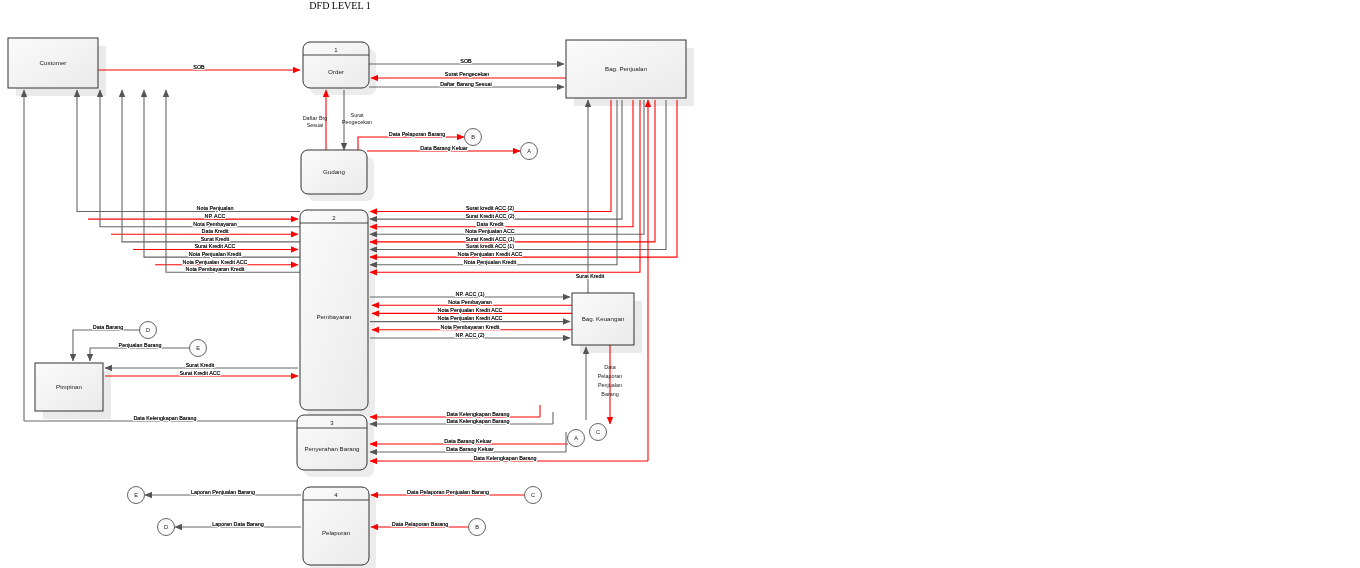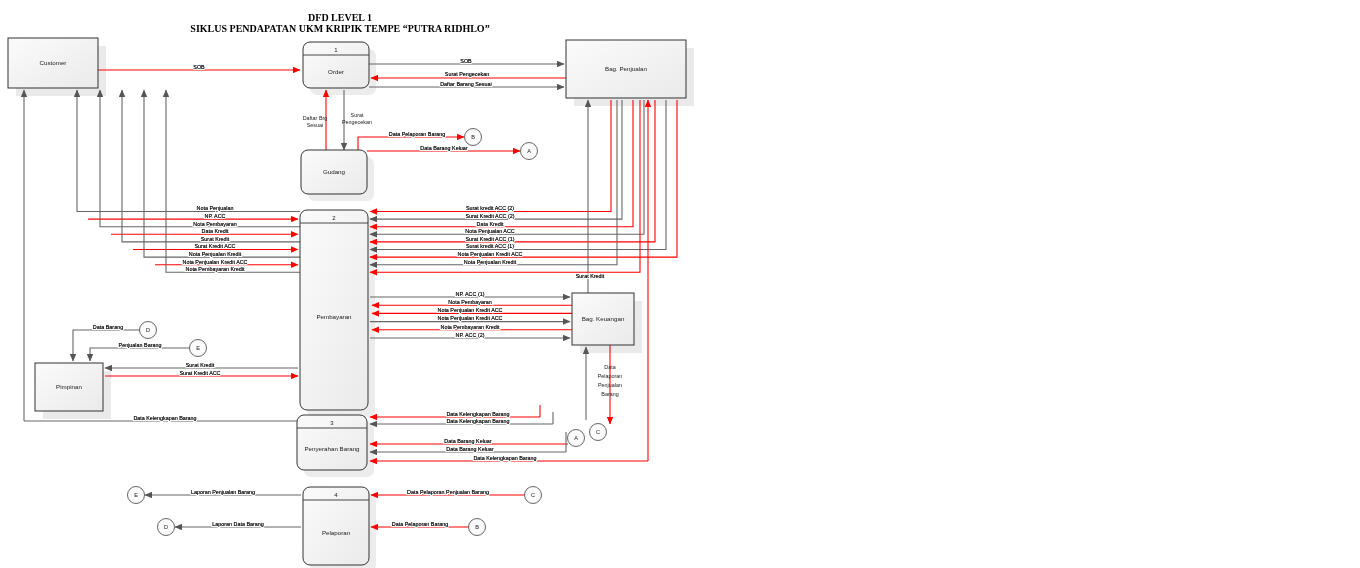--- a/index.html
+++ b/index.html
@@ -1,36 +1,35 @@
 <!DOCTYPE html>
 <html><head>
 <meta charset="utf-8">
 <style>
   html,body{margin:0;padding:0;background:#ffffff;}
   body{width:1360px;height:568px;overflow:hidden;
        font-family:"Liberation Sans", sans-serif;}
   #root{position:relative;width:1360px;height:568px;background:#fff;}
-  .title{position:absolute;top:12px;left:0;width:680px;text-align:center;
-         font-family:"Liberation Serif", serif;font-weight:bold;font-size:10px;
+  .title{position:absolute;top:0;left:0;width:680px;text-align:center;
+         font-family:"Liberation Serif", serif;font-weight:normal;font-size:10px;
          color:#000;line-height:11px;letter-spacing:0px;}
   svg{position:absolute;top:0;left:0;}
   text{font-family:"Liberation Sans", sans-serif;fill:#1a1a1a;}
   .flabel{font-size:5.4px;}
   .boxlabel{font-size:6.2px;}
   .connlabel{font-size:5.6px;}
   .procnum{font-size:6px;}
 </style>
 </head>
 <body>
 
 <div id="root">
 
   <div class="title">
     <div>DFD LEVEL 1</div>
-    <div>SIKLUS PENDAPATAN UKM KRIPIK TEMPE “PUTRA RIDHLO”</div>
   </div>
 
   <svg width="1360" height="568">
     <defs>
       <marker id="arrR" markerWidth="7" markerHeight="6" refX="6.5" refY="3" orient="auto">
         <path d="M0,0 L7,3 L0,6 z" fill="#ff0000"></path>
       </marker>
       <marker id="arrG" markerWidth="7" markerHeight="6" refX="6.5" refY="3" orient="auto">
         <path d="M0,0 L7,3 L0,6 z" fill="#555555"></path>
       </marker>

